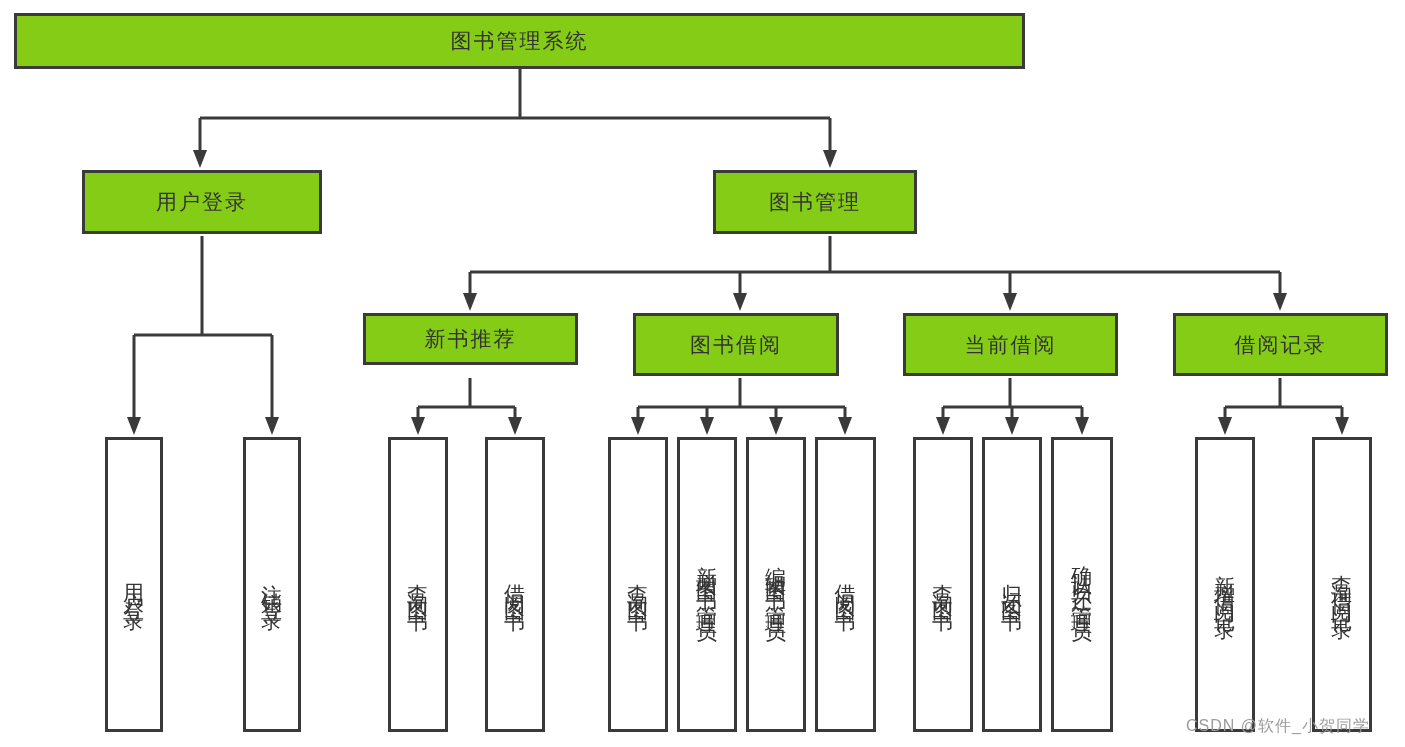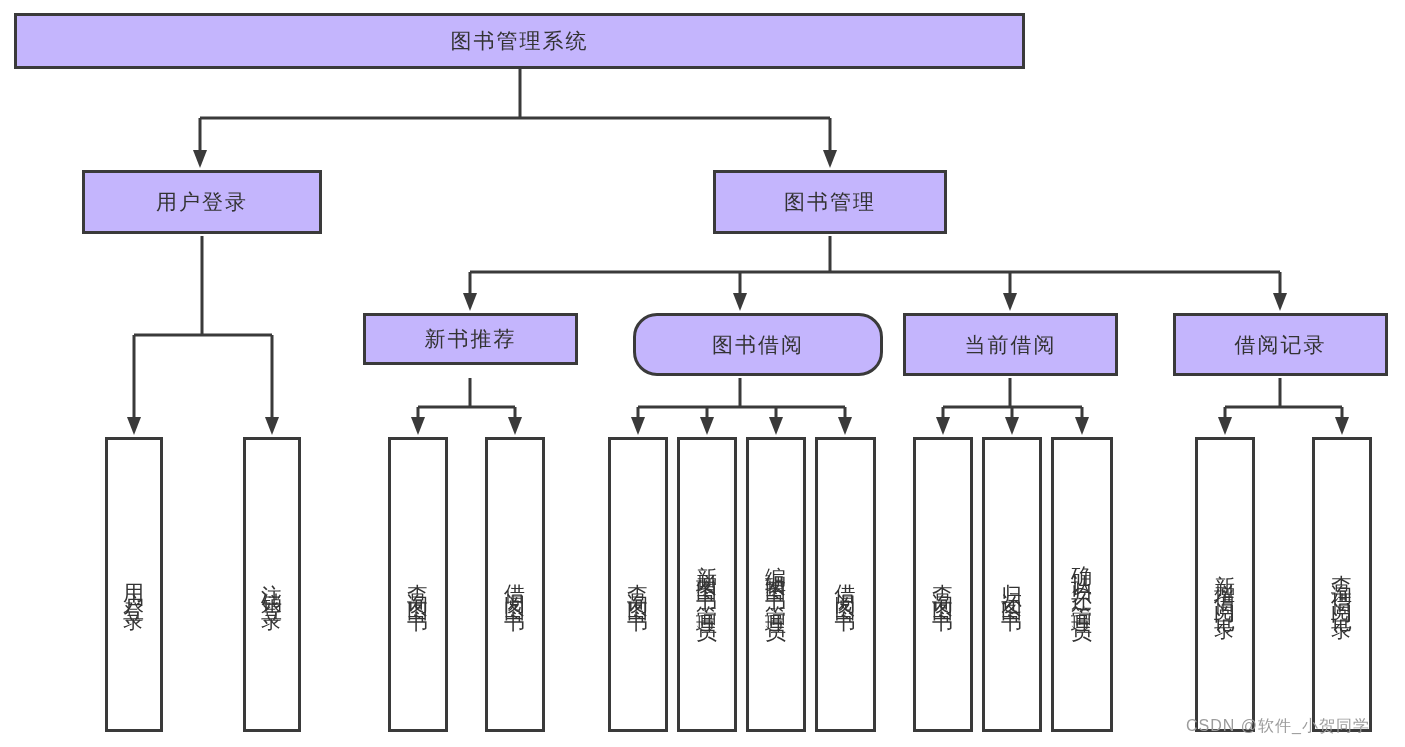--- a/index.html
+++ b/index.html
@@ -16,21 +16,21 @@
     width:1405px;height:747px;
     background:var(--bg);
     overflow:hidden;
   }
   .connectors{
     position:absolute;left:0;top:0;z-index:0;
   }
   .hbox{
     position:absolute;z-index:1;
     border:3px solid var(--line);
-    background:#c4b5fd;
+    background:#84cc16;
     display:flex;align-items:center;justify-content:center;
     font-size:21px;color:var(--text);letter-spacing:2px;
     white-space:nowrap;
   }
   .vbox{
     position:absolute;z-index:1;
     top:437px;height:295px;
     border:3px solid var(--line);
     background:#fff;
     display:flex;align-items:center;justify-content:center;
@@ -87,24 +87,24 @@
       <polygon points="1005,417 1019,417 1012,435"></polygon>
       <polygon points="1075,417 1089,417 1082,435"></polygon>
       <polygon points="1218,417 1232,417 1225,435"></polygon>
       <polygon points="1335,417 1349,417 1342,435"></polygon>
     </g>
   </svg>
 
   <div class="hbox" style="left:14px;top:13px;width:1011px;height:56px;">图书管理系统</div>
 
   <div class="hbox" style="left:82px;top:170px;width:240px;height:64px;">用户登录</div>
-  <div class="hbox" style="left:713px;top:170px;width:234px;height:64px;">图书管理</div>
+  <div class="hbox" style="left:713px;top:170px;width:204px;height:64px;">图书管理</div>
 
   <div class="hbox" style="left:363px;top:313px;width:215px;height:52px;">新书推荐</div>
-  <div class="hbox" style="left:633px;top:313px;width:250px;height:63px;border-radius:24px;">图书借阅</div>
+  <div class="hbox" style="left:633px;top:313px;width:206px;height:63px;">图书借阅</div>
   <div class="hbox" style="left:903px;top:313px;width:215px;height:63px;">当前借阅</div>
   <div class="hbox" style="left:1173px;top:313px;width:215px;height:63px;">借阅记录</div>
 
   <div class="vbox" style="left:105px;width:58px;">用户登录</div>
   <div class="vbox" style="left:243px;width:58px;">注销登录</div>
 
   <div class="vbox" style="left:388px;width:60px;">查询图书</div>
   <div class="vbox" style="left:485px;width:60px;">借阅图书</div>
 
   <div class="vbox" style="left:608px;width:60px;">查询图书</div>

